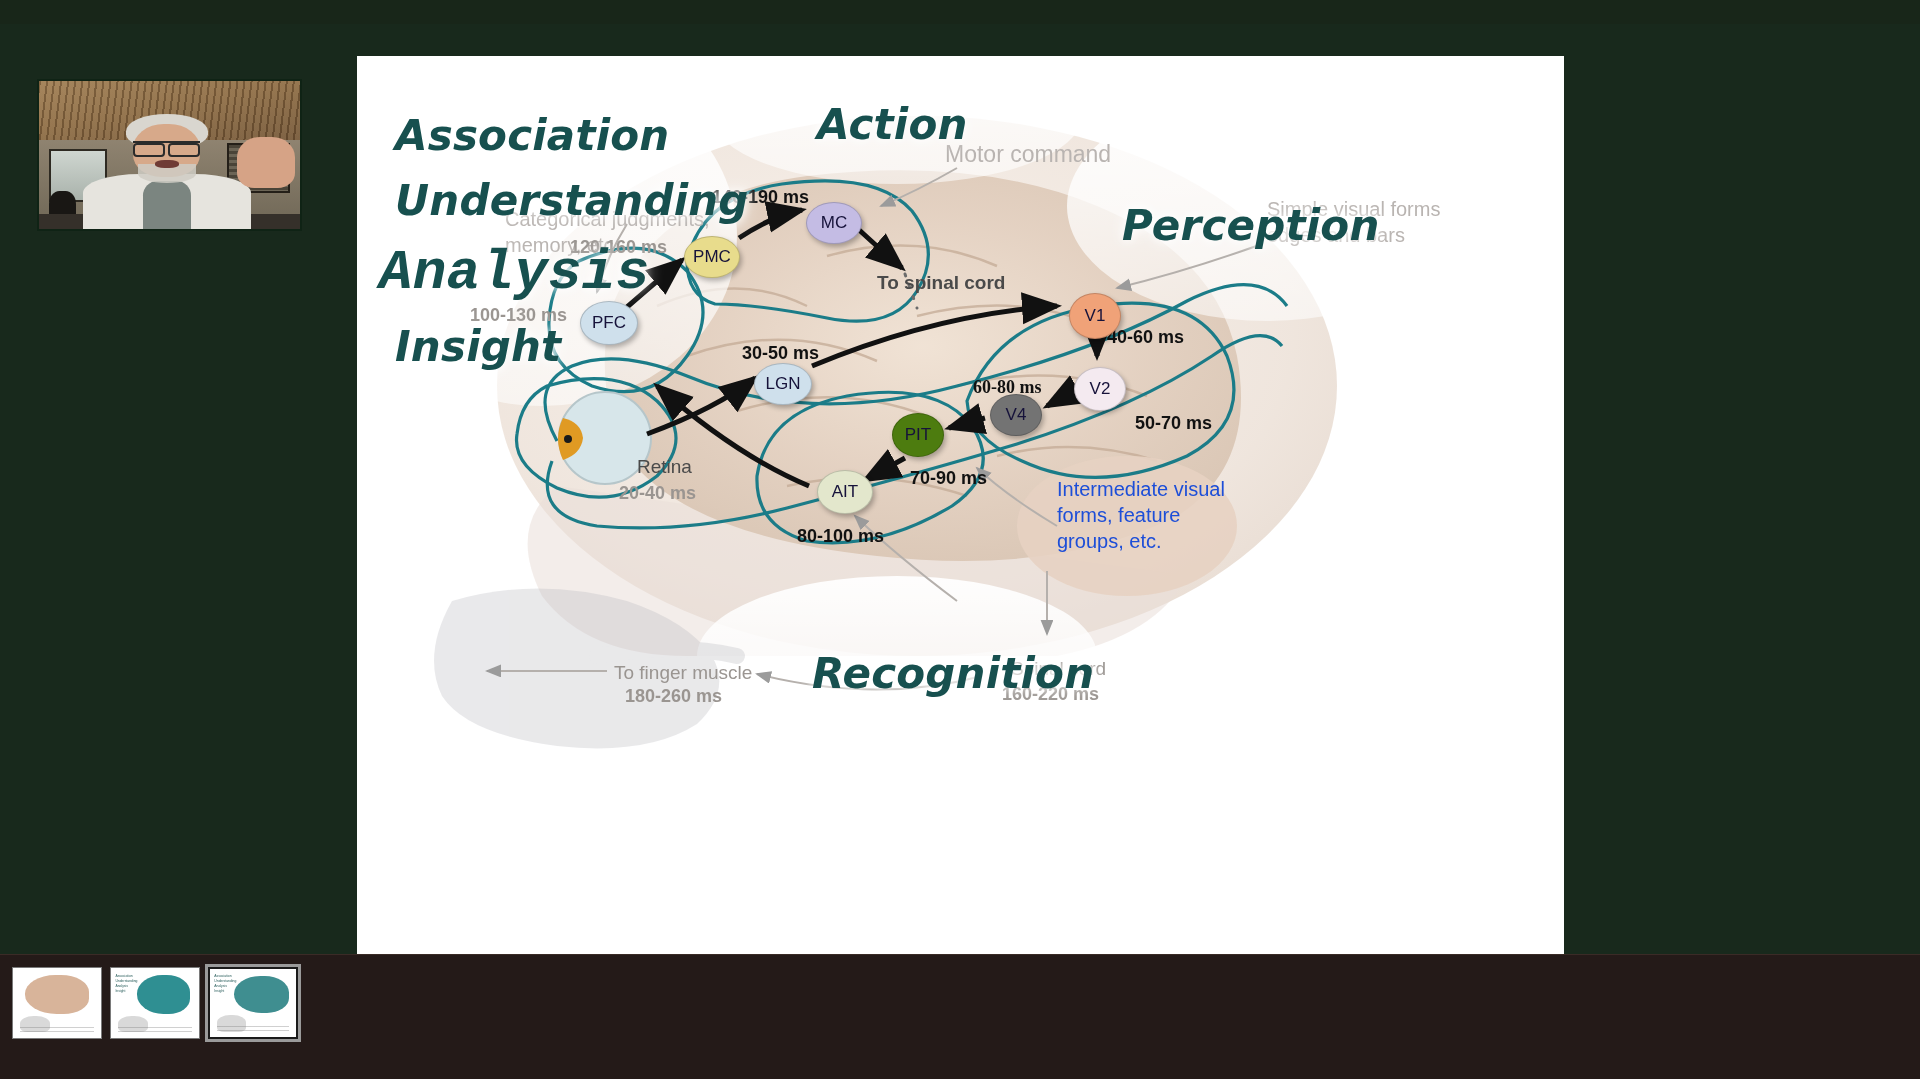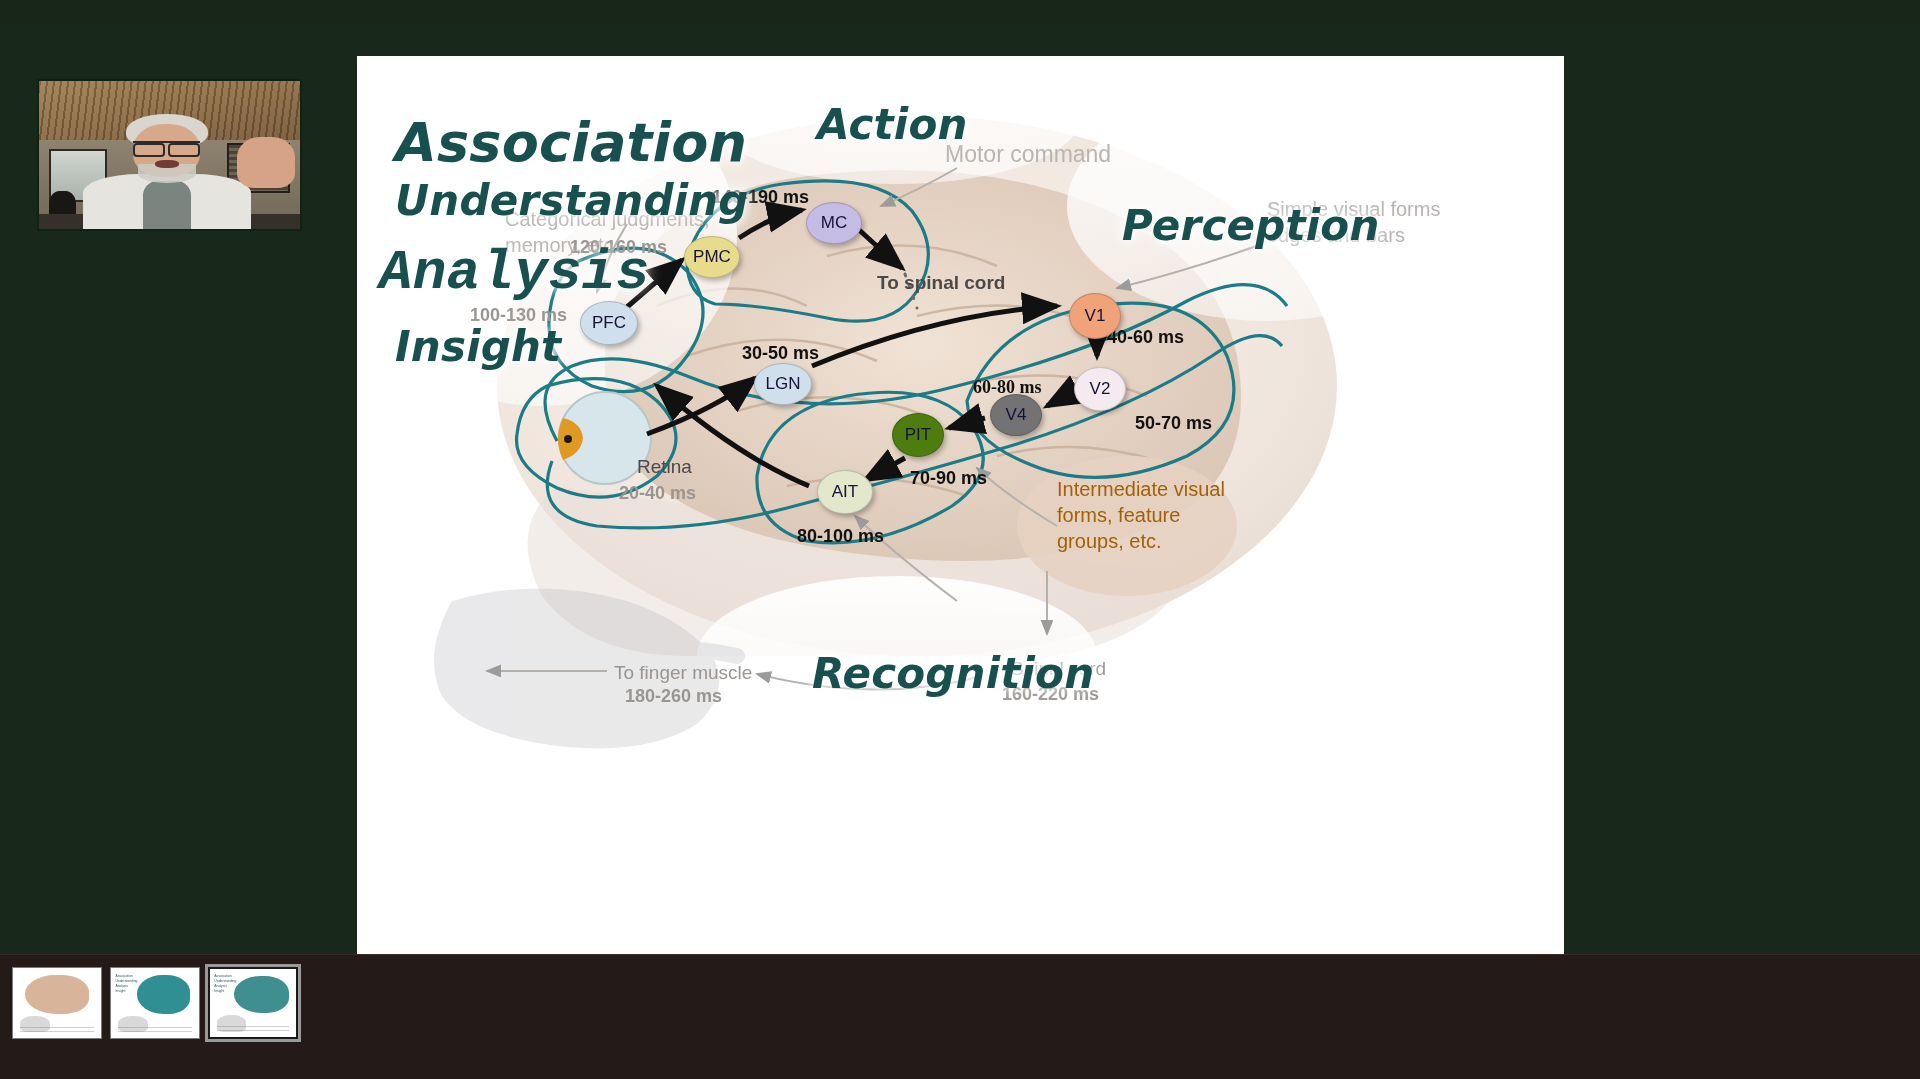--- a/index.html
+++ b/index.html
@@ -85,21 +85,21 @@
   .kw {
     position: absolute; color:#17504f; font-weight: 700; font-style: italic;
     font-family: "DejaVu Sans", sans-serif; letter-spacing:.2px;
     text-shadow: 0 0 10px #fff, 0 0 18px #fff;
   }
   
   .ghost {
     position:absolute; color:#b9b4b1; font-size:20px; line-height:26px;
     font-family:"Liberation Sans", sans-serif; white-space:pre-line;
   }
-  .ghost.dark { color:#a16207; }
+  .ghost.dark { color:#1d4ed8; }
   .tlabel {
     position:absolute; color:#111; font-weight:700; font-size:18px;
     font-family:"Liberation Sans", sans-serif; white-space:nowrap;
   }
   .tlabel.grey { color:#9a9591; font-weight:700; }
   .plain {
     position:absolute; color:#3a3a3a; font-size:19px; font-weight:400;
     font-family:"Liberation Sans", sans-serif; white-space:nowrap;
   }
   .node {
@@ -316,21 +316,21 @@
       <div class="node" style="left:327px; top:180px; width:56px; height:42px; background:#e8dc8c;">PMC</div>
       <div class="node" style="left:449px; top:146px; width:56px; height:42px; background:#c4bce4;">MC</div>
       <div class="node" style="left:223px; top:245px; width:58px; height:44px; background:#cfe0ec;">PFC</div>
       <div class="node" style="left:397px; top:307px; width:58px; height:42px; background:#cfe0ec;">LGN</div>
       <div class="node" style="left:712px; top:237px; width:52px; height:46px; background:#f0a278;">V1</div>
       <div class="node" style="left:717px; top:311px; width:52px; height:44px; background:#f4eaf0;">V2</div>
       <div class="node" style="left:633px; top:338px; width:52px; height:42px; background:#737373;">V4</div>
       <div class="node" style="left:535px; top:357px; width:52px; height:44px; background:#4d7c0f;">PIT</div>
       <div class="node" style="left:460px; top:414px; width:56px; height:44px; background:#e3e7cc;">AIT</div>
 
-      <div class="kw" style="left:38px;  top:55px;  font-size:54px;">Association</div>
+      <div class="kw" style="left:38px;  top:55px;  font-size:42px;">Association</div>
       <div class="kw" style="left:38px;  top:120px; font-size:42px;">Understanding</div>
       <div class="kw" style="left:22px;  top:185px; font-size:56px;font-family:Liberation Mono, monospace;">Analysis</div>
       <div class="kw" style="left:38px;  top:234px; font-size:42px;margin-top:32px;">Insight</div>
       <div class="kw" style="left:460px; top:44px;  font-size:42px;">Action</div>
       <div class="kw" style="left:765px; top:145px; font-size:42px;">Perception</div>
       <div class="kw" style="left:455px; top:593px; font-size:42px;">Recognition</div>
 
       <svg id="cursor" width="22" height="30" viewBox="0 0 22 30" overflow="visible" style="position:absolute; left:376px; top:180px;">
         <path d="M0,0 L0,21 L5.2,16.2 L8.6,24.2 L12.2,22.6 L8.9,14.9 L16,14.6 Z" fill="#fff" stroke="#111" stroke-width="1.3"></path>
       </svg>

